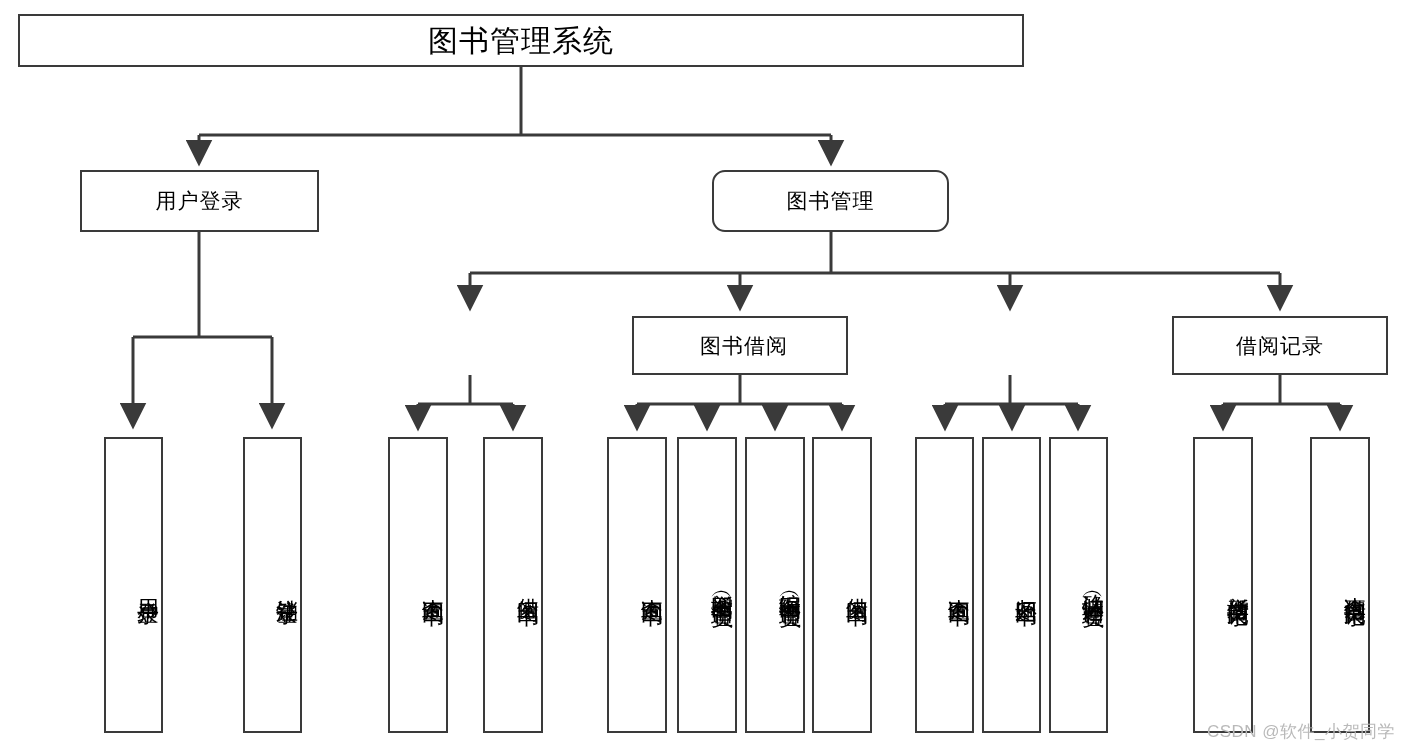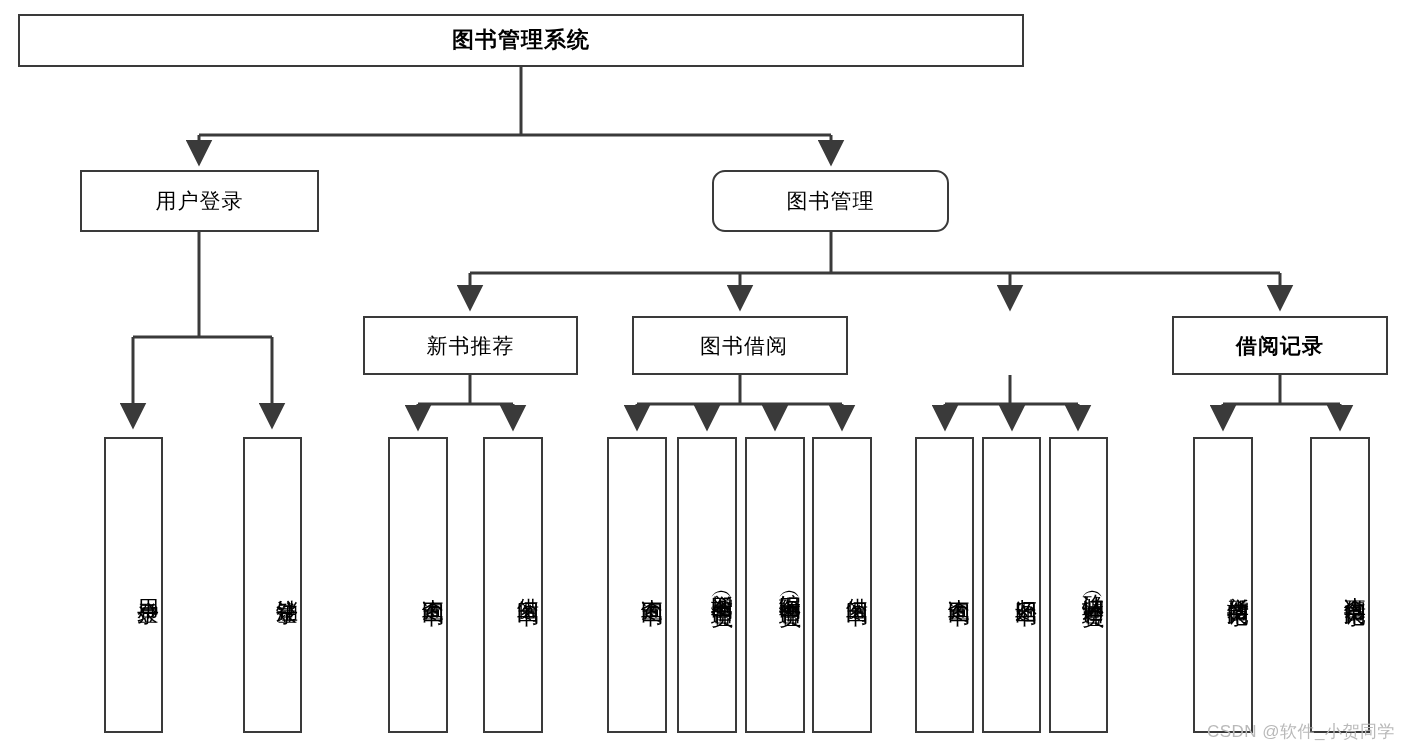--- a/index.html
+++ b/index.html
@@ -46,22 +46,21 @@
     text-orientation: upright;
     font-size: 22px;
     line-height: 1.18;
     letter-spacing: 2px;
     padding: 8px 0;
     align-items: flex-start;
     justify-content: center;
     white-space: nowrap;
   }
   .node.root {
-    font-size: 22px;
-    font-weight: bold;
+    font-size: 30px;
   }
   .watermark {
     position: absolute;
     right: 10px;
     bottom: 4px;
     font-size: 17px;
     color: #b9b9b9;
     z-index: 5;
     white-space: nowrap;
     letter-spacing: 0.5px;
@@ -121,23 +120,22 @@
       <path d="M 1223 404 L 1223 427" marker-end="url(#arrow)"></path>
       <path d="M 1340 404 L 1340 427" marker-end="url(#arrow)"></path>
     </g>
   </svg>
 
   <div class="node horiz root" style="left:18px; top:14px; width:1006px; height:53px;">图书管理系统</div>
 
   <div class="node horiz" style="left:80px; top:170px; width:239px; height:62px;">用户登录</div>
   <div class="node horiz" style="left:712px; top:170px; width:237px; height:62px;border-radius:13px;">图书管理</div>
 
-  <div class="node horiz" style="left:363px; top:316px; width:215px; height:59px;">新书推荐</div>
   <div class="node horiz" style="left:632px; top:316px; width:216px; height:59px;padding-left:8px;">图书借阅</div>
-  <div class="node horiz" style="left:1172px; top:316px; width:216px; height:59px;font-weight:bold;">借阅记录</div>
+  <div class="node horiz" style="left:1172px; top:316px; width:216px; height:59px;">借阅记录</div>
 
   <div class="node vert" style="left:104px; top:437px; width:59px; height:296px;">用户登录</div>
   <div class="node vert" style="left:243px; top:437px; width:59px; height:296px;">注销登录</div>
 
   <div class="node vert" style="left:388px; top:437px; width:60px; height:296px;">查询图书</div>
   <div class="node vert" style="left:483px; top:437px; width:60px; height:296px;">借阅图书</div>
 
   <div class="node vert" style="left:607px; top:437px; width:60px; height:296px;">查询图书</div>
   <div class="node vert" style="left:677px; top:437px; width:60px; height:296px;">新增图书（管理员）</div>
   <div class="node vert" style="left:745px; top:437px; width:60px; height:296px;">编辑图书（管理员）</div>

